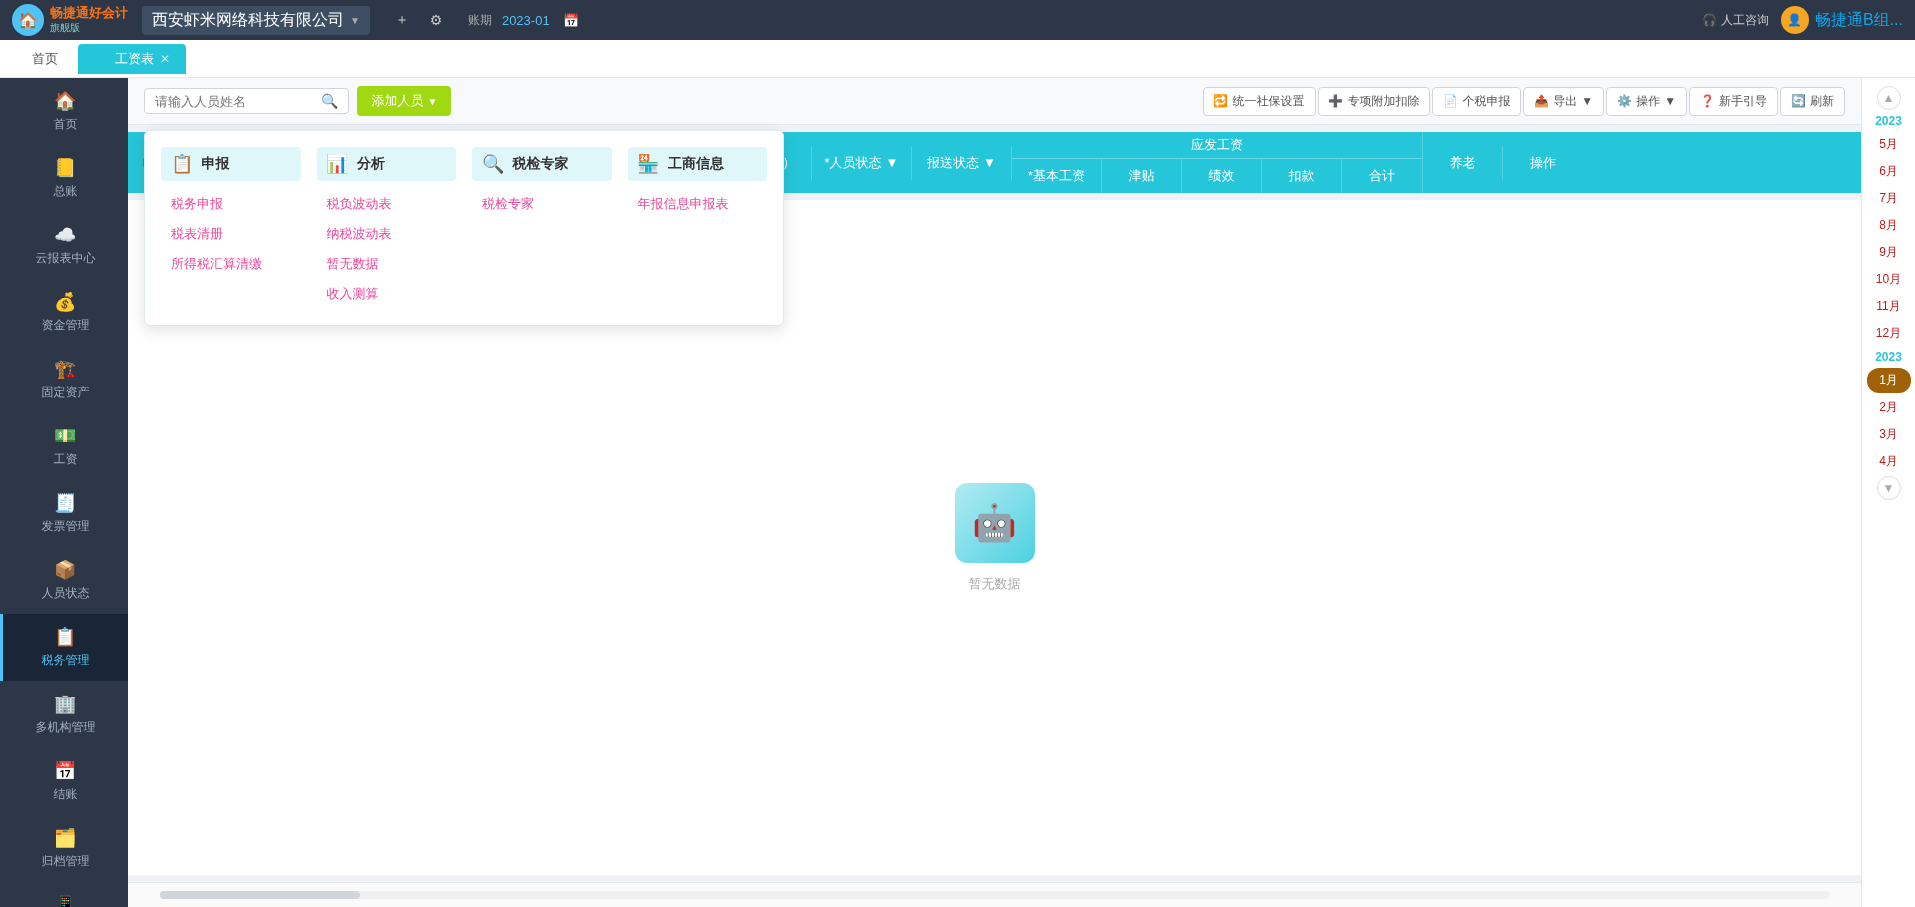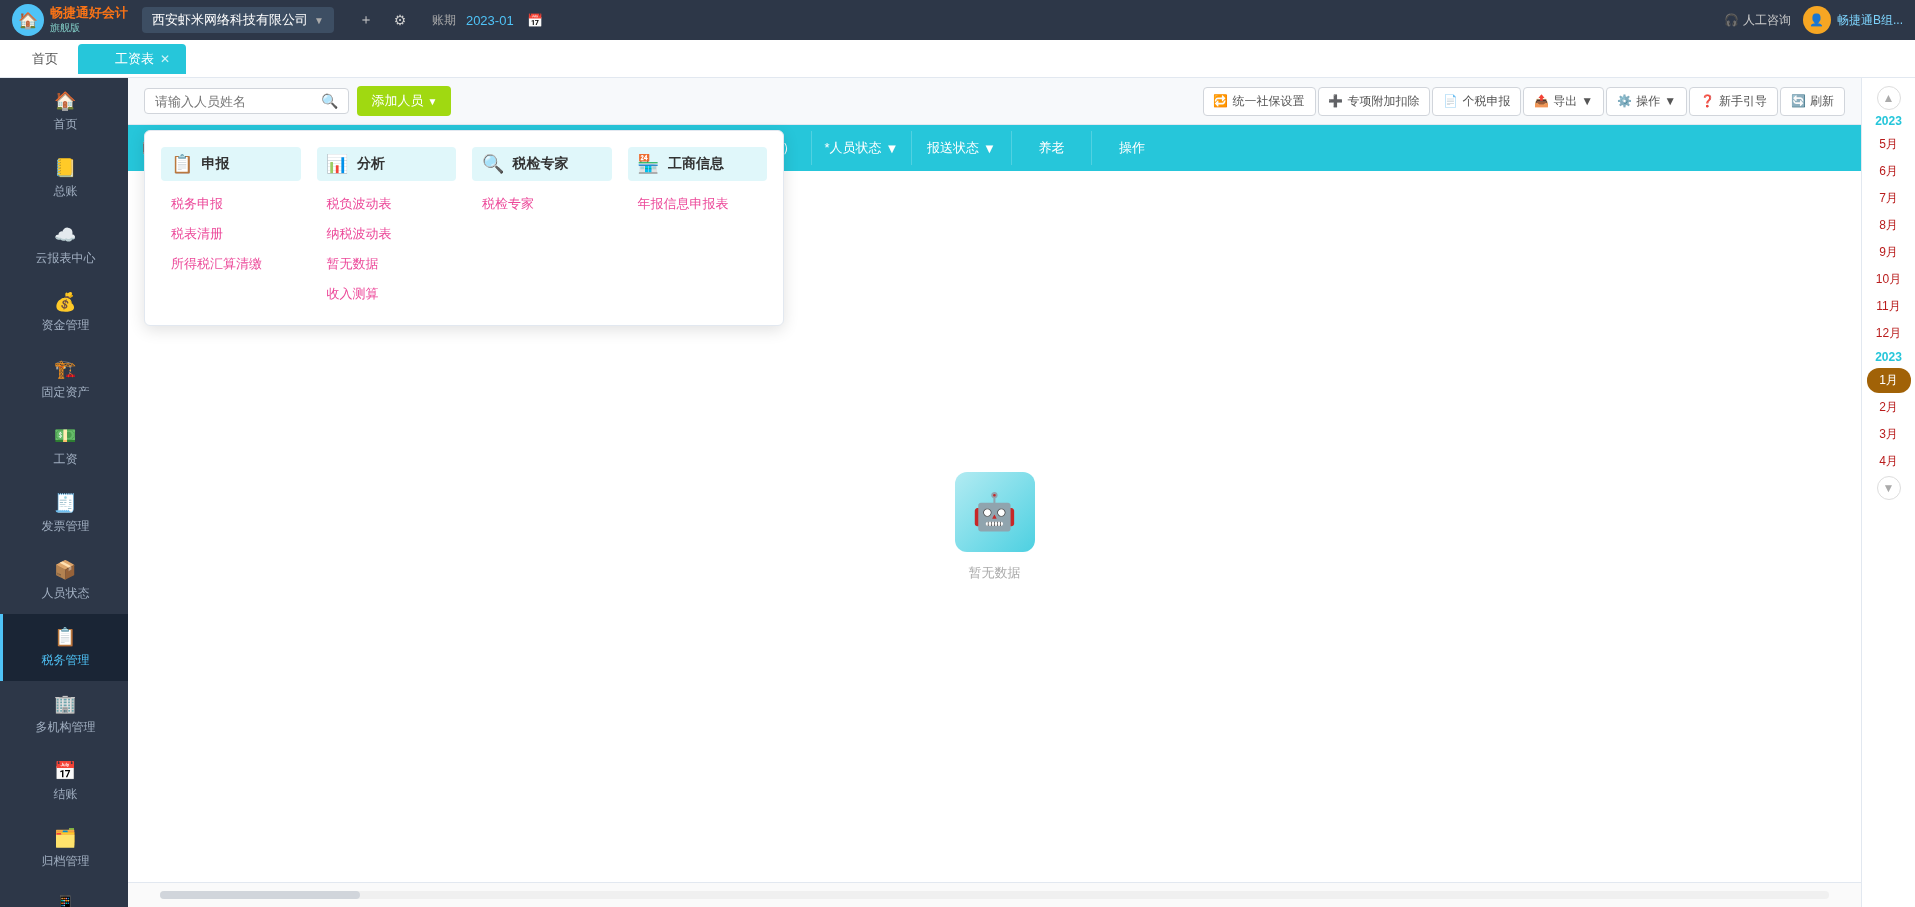--- a/index.html
+++ b/index.html
@@ -8,32 +8,32 @@
     
     .top-bar {
       display: flex; align-items: center; height: 40px;
       background: #2d3748; color: #fff; padding: 0 12px; gap: 10px;
     }
     .top-logo { display: flex; align-items: center; gap: 6px; width: 120px; }
     .logo-icon { width: 32px; height: 32px; background: #4fc3f7; border-radius: 50%; display: flex; align-items: center; justify-content: center; font-size: 16px; }
     .logo-text { font-size: 13px; color: #f97316; line-height: 1.2; font-weight: bold; }
     .logo-sub { font-size: 10px; color: #80cbc4; }
     .company-selector { display: flex; align-items: center; gap: 6px; background: #3d4e63; border-radius: 4px; padding: 4px 10px; cursor: pointer; }
-    .company-name { color: #fff; font-size: 13px; }
+    .company-name { color: #fff; font-size: 16px; }
     .chevron-down { color: #aaa; font-size: 10px; }
     .top-actions { display: flex; align-items: center; gap: 6px; margin-left: 8px; }
     .icon-btn { width: 28px; height: 28px; border-radius: 4px; display: flex; align-items: center; justify-content: center; cursor: pointer; color: #ccc; font-size: 14px; }
     .period-label { color: #aaa; font-size: 12px; margin-left: 8px; }
     .period-value { color: #4fc3f7; font-size: 13px; }
     .calendar-icon { color: #4fc3f7; margin-left: 4px; cursor: pointer; }
     .top-right { margin-left: auto; display: flex; align-items: center; gap: 12px; }
     .service-btn { display: flex; align-items: center; gap: 4px; color: #ccc; font-size: 12px; cursor: pointer; }
     .user-info { display: flex; align-items: center; gap: 6px; cursor: pointer; }
     .user-avatar { width: 28px; height: 28px; border-radius: 50%; background: #f6a623; display: flex; align-items: center; justify-content: center; font-size: 12px; color: #fff; }
-    .user-name { color: #7dd3fc; font-size: 12px; }
+    .user-name { color: #0ea5e9; font-size: 16px; }
 
     
     .tab-bar {
       display: flex; align-items: center; height: 38px;
       background: #fff; border-bottom: 1px solid #e2e8f0; padding: 0 16px; gap: 4px;
     }
     .tab { padding: 6px 16px; border-radius: 4px 4px 0 0; cursor: pointer; font-size: 13px; color: #666; display: flex; align-items: center; gap: 6px; }
     .tab.active { background: #26c6da; color: #fff; padding-left: 37px; }
     .tab-close { font-size: 12px; color: rgba(255,255,255,0.8); cursor: pointer; }
     .tab-home { color: #555; font-size: 13px; }
@@ -48,21 +48,21 @@
     }
     .sidebar-item {
       display: flex; flex-direction: column; align-items: center; justify-content: center;
       padding: 12px 8px; cursor: pointer; color: #a0aec0; gap: 4px; font-size: 12px;
       border-left: 3px solid transparent;
     }
     .sidebar-item.active { background: #1a2535; color: #4fc3f7; border-left-color: #4fc3f7; }
     .sidebar-icon { font-size: 18px; }
 
     
-    .main { flex: 1; display: flex; flex-direction: column; overflow: hidden; position: relative; }
+    .main { flex: 1; display: flex; flex-direction: column; overflow: hidden; position: relative; gap: 7px; }
 
     
     .toolbar {
       display: flex; align-items: center; gap: 8px;
       background: #f7f9fb; border-bottom: 1px solid #e2e8f0;
       padding: 8px 16px; flex-wrap: wrap;
     }
     .search-box { display: flex; align-items: center; gap: 6px; background: #fff; border: 1px solid #d1d5db; border-radius: 4px; padding: 4px 10px; }
     .search-input { border: none; outline: none; font-size: 13px; color: #666; width: 160px; }
     .search-icon { color: #aaa; font-size: 14px; }
@@ -294,20 +294,42 @@
         </div>
         <div class="th-cell" style="width:100px;">
           <span>*人员状态</span>
           <span>▼</span>
         </div>
         <div class="th-cell" style="width:100px;">
           <span>报送状态</span>
           <span>▼</span>
         </div>
 
+        <div style="display:flex; flex-direction:column; border-right: 1px solid rgba(255,255,255,0.2);">
+          <div style="text-align:center; padding: 4px 0; border-bottom: 1px solid rgba(255,255,255,0.3); font-size:13px; color:#fff; min-width:400px;">
+            <span>应发工资</span>
+          </div>
+          <div style="display:flex;">
+            <div class="th-cell" style="width:90px; border-right:1px solid rgba(255,255,255,0.2);">
+                <span>*基本工资</span>
+              </div>
+            <div class="th-cell" style="width:80px; border-right:1px solid rgba(255,255,255,0.2);">
+                <span>津贴</span>
+              </div>
+            <div class="th-cell" style="width:80px; border-right:1px solid rgba(255,255,255,0.2);">
+                <span>绩效</span>
+              </div>
+            <div class="th-cell" style="width:80px; border-right:1px solid rgba(255,255,255,0.2);">
+                <span>扣款</span>
+              </div>
+            <div class="th-cell" style="width:80px;">
+                <span>合计</span>
+              </div>
+          </div>
+        </div>
         <div class="th-cell" style="width:80px;">
           <span>养老</span>
         </div>
         <div class="th-cell" style="width:80px;">
           <span>操作</span>
         </div>
       </div>
     </div>
 
     <div class="table-body">

